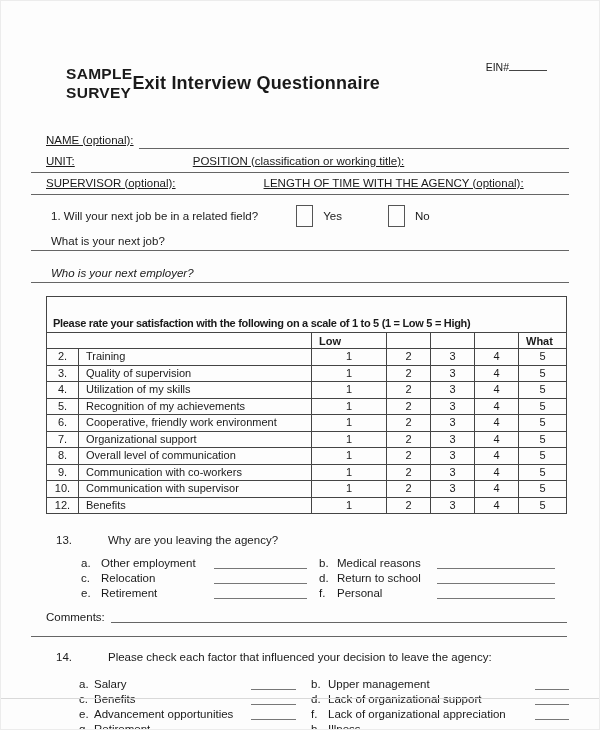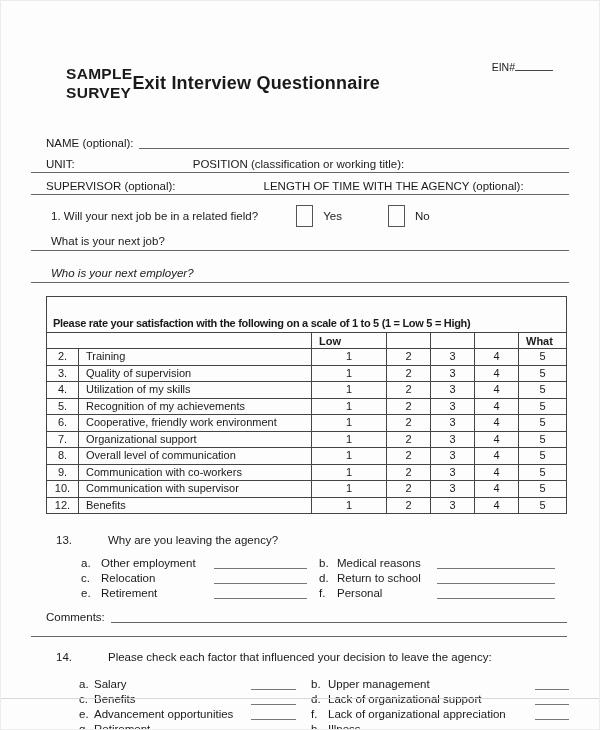--- a/index.html
+++ b/index.html
@@ -7,29 +7,29 @@
     position:relative;
     width:600px; height:730px;
     box-sizing:border-box;
     background:#fdfdfd;
     border:1px solid #ececec;
     font-family:"Liberation Sans", sans-serif;
     color:#1a1a1a;
     overflow:hidden;
   }
   
-  .ein { position:absolute; top:58px; right:46px; font-size:10.5px; }
+  .ein { position:absolute; top:58px; right:52px; font-size:10.5px; }
   .ein-line { display:inline-block; width:38px; height:11px; border-bottom:1px solid #444; }
   .header { display:flex; align-items:center; margin:64px 30px 0 65px; }
   .brand { font-weight:bold; font-size:15.5px; line-height:18.5px; letter-spacing:.3px; }
   .title { font-size:18px; font-weight:bold; letter-spacing:.2px; }
 
   
   .fields { margin:28px 30px 0 30px; font-size:11.5px; }
-  .frow { display:flex; align-items:flex-end; height:19px; padding-bottom:2px; box-sizing:content-box; }
+  .frow { display:flex; align-items:center; height:19px; padding-bottom:2px; box-sizing:content-box;text-decoration:underline; }
   .frow.underlined { border-bottom:1px solid #666; }
   .fill { flex:1; align-self:stretch; border-bottom:1px solid #666; margin-left:5px; }
   .lbl-indent { margin-left:15px; }
   .lbl-position { margin-left:118px; }
   .lbl-length { margin-left:88px; }
 
   
   .q1 { display:flex; align-items:center; margin:8px 30px 0 30px; font-size:11.5px; height:26px; }
   .q1-text { margin-left:20px; }
   .cb { width:15px; height:20px; border:1px solid #555; background:transparent; flex:0 0 auto; }

